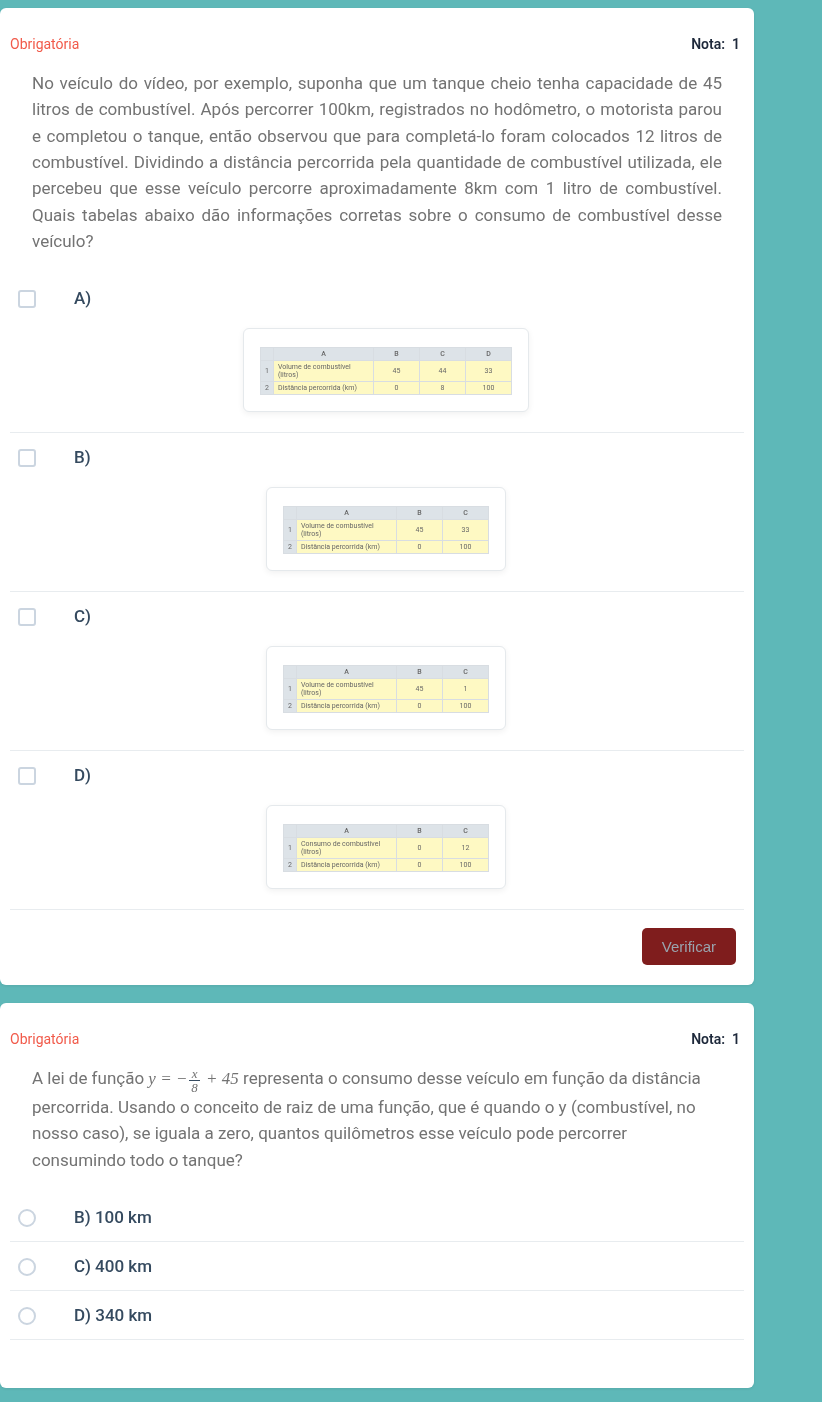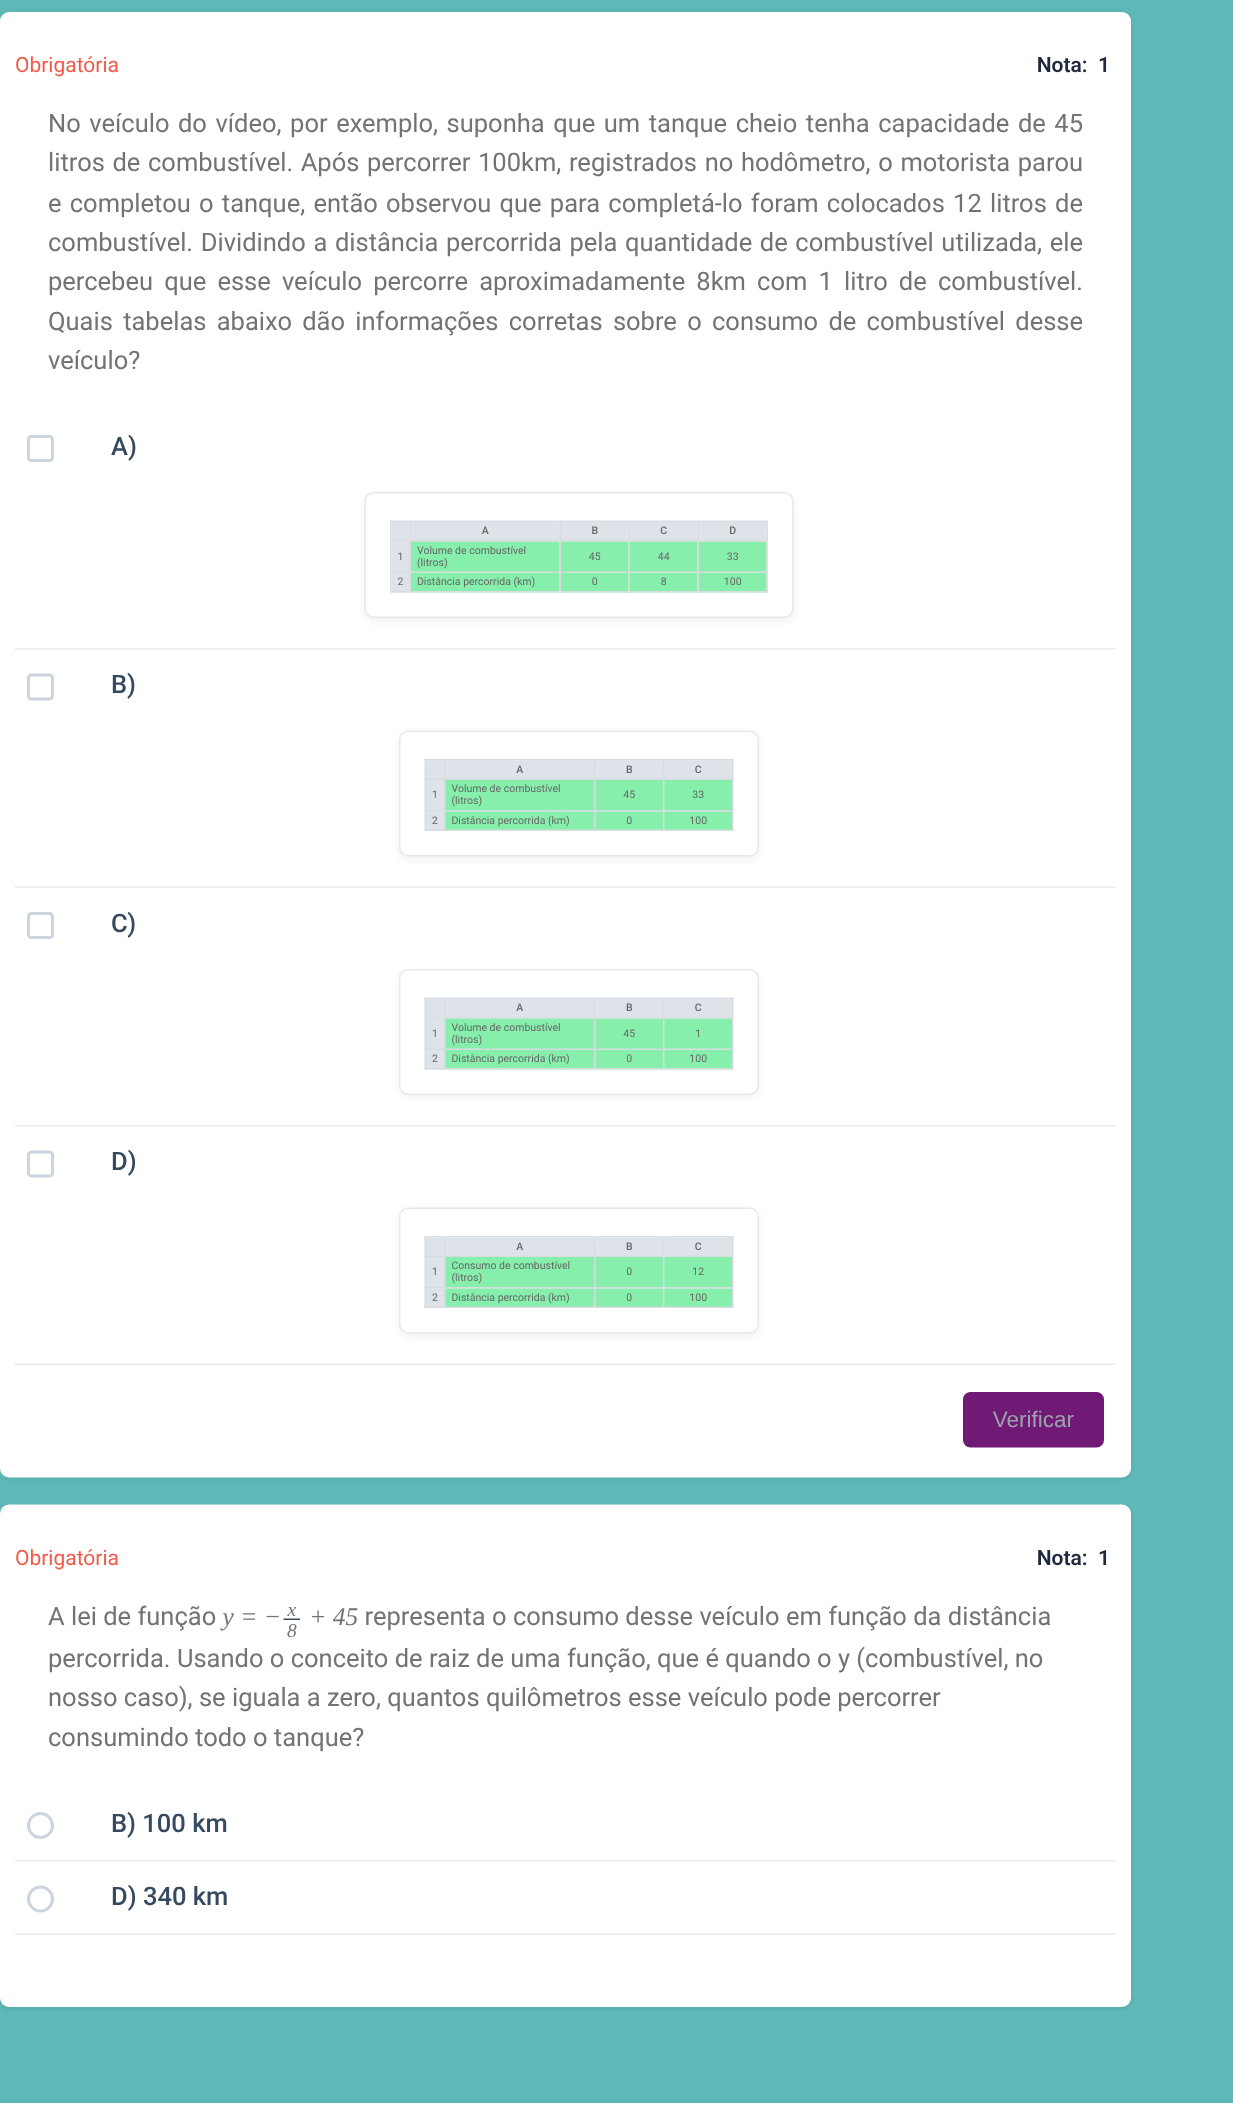--- a/index.html
+++ b/index.html
@@ -96,21 +96,21 @@
     }
     .mini-table {
       border-collapse: collapse;
       font-size: 7px;
       color: #666;
     }
     .mini-table th, .mini-table td {
       border: 1px solid #d8dde2;
       padding: 2px 4px;
       text-align: left;
-      background: #86efac;
+      background: #fef9c3;
     }
     .mini-table th {
       background: #dde3e8;
       font-weight: 500;
       text-align: center;
     }
     .mini-table .rownum {
       background: #dde3e8;
       text-align: center;
       width: 12px;
@@ -118,21 +118,21 @@
     .mini-table .val {
       text-align: center;
     }
     .verify-wrap {
       display: flex;
       justify-content: flex-end;
       padding-top: 18px;
       padding-right: 8px;
     }
     .verify-btn {
-      background: #701a75;
+      background: #7f1d1d;
       color: #9aa4ae;
       border: none;
       border-radius: 5px;
       padding: 10px 20px;
       font-size: 15px;
       font-weight: 500;
       cursor: default;
     }
     .formula {
       font-family: "Times New Roman", serif;
@@ -320,19 +320,23 @@
   <div class="question-text" style="text-align:left;">
     <span>A lei de função </span><span class="formula"><span>y</span><span> = −</span><span class="frac"><span class="num">x</span><span class="den">8</span></span><span> + 45</span></span><span>  representa o consumo desse veículo em função da distância percorrida. Usando o conceito de raiz de uma função, que é quando o y (combustível, no nosso caso), se iguala a zero, quantos quilômetros esse veículo pode percorrer consumindo todo o tanque?</span>
   </div>
 
   <div class="option-row">
     <div class="radio"></div>
     <span class="option-label">B) 100 km</span>
   </div>
   <div class="option-row">
     <div class="radio"></div>
+    <span class="option-label">C) 400 km</span>
+  </div>
+  <div class="option-row">
+    <div class="radio"></div>
     <span class="option-label">D) 340 km</span>
   </div>
   <div class="option-row">
     
     
   </div>
 </div>
 
 </body></html>

